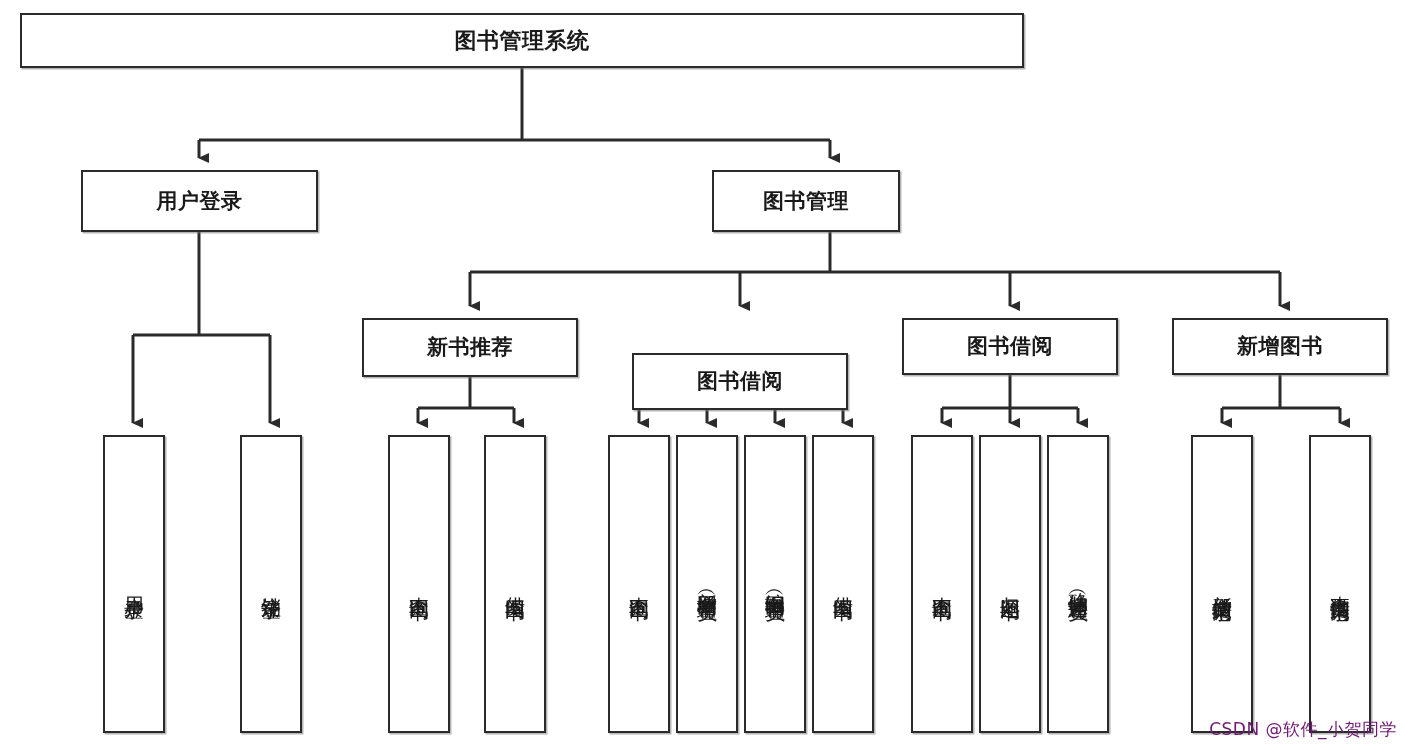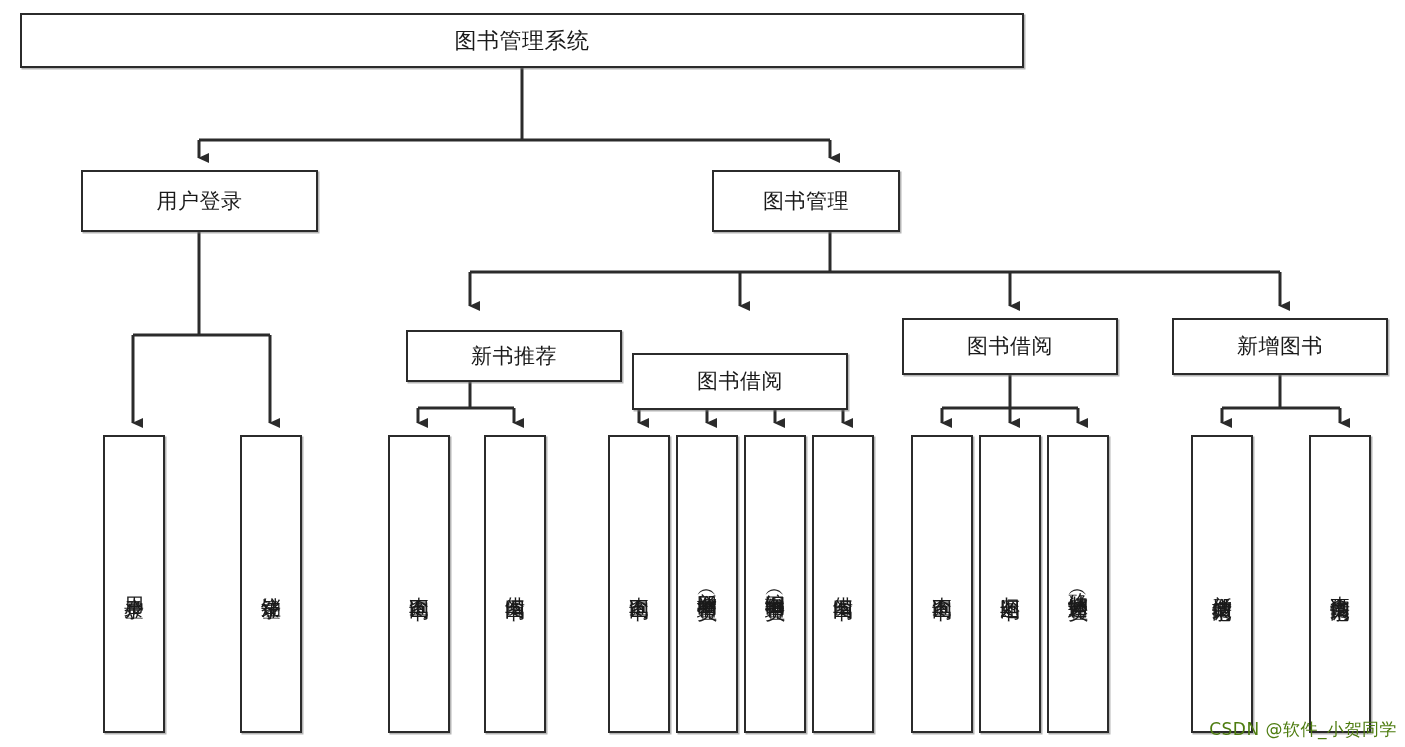--- a/index.html
+++ b/index.html
@@ -39,20 +39,21 @@
   .node .label {
     display: block;
     text-align: center;
     line-height: 1.18;
     white-space: nowrap;
   }
   
   .node.horiz .label {
     font-size: 21px;
     letter-spacing: 0.5px;
+    font-weight: bold;
   }
   .node.root .label {
     font-size: 22px;
   }
   
   .node.leaf {
     align-items: center;
     justify-content: center;
   }
   .node.leaf .label {
@@ -62,21 +63,21 @@
     line-height: 1.24;
     letter-spacing: 1.5px;
     white-space: nowrap;
     max-height: 280px;
   }
   .watermark {
     position: absolute;
     right: 8px;
     bottom: 6px;
     font-size: 17px;
-    color: #4d7c0f;
+    color: #701a75;
     letter-spacing: 0.5px;
     user-select: none;
     white-space: nowrap;
   }
 </style>
 </head>
 <body>
 
 <div id="diagram-root">
 
@@ -136,21 +137,21 @@
   </div>
 
   <div class="node horiz" style="left:81px; top:170px; width:237px; height:62px;">
     <span class="label">用户登录</span>
   </div>
 
   <div class="node horiz" style="left:712px; top:170px; width:188px; height:62px;">
     <span class="label">图书管理</span>
   </div>
 
-  <div class="node horiz" style="left:362px; top:330px; width:216px; height:52px;margin-left:44px;">
+  <div class="node horiz" style="left:362px; top:318px; width:216px; height:59px;">
     <span class="label">新书推荐</span>
   </div>
 
   <div class="node horiz" style="left:632px; top:318px; width:216px; height:57px;margin-top:35px;">
     <span class="label">图书借阅</span>
   </div>
 
   <div class="node horiz" style="left:902px; top:318px; width:216px; height:57px;">
     <span class="label">图书借阅</span>
   </div>

